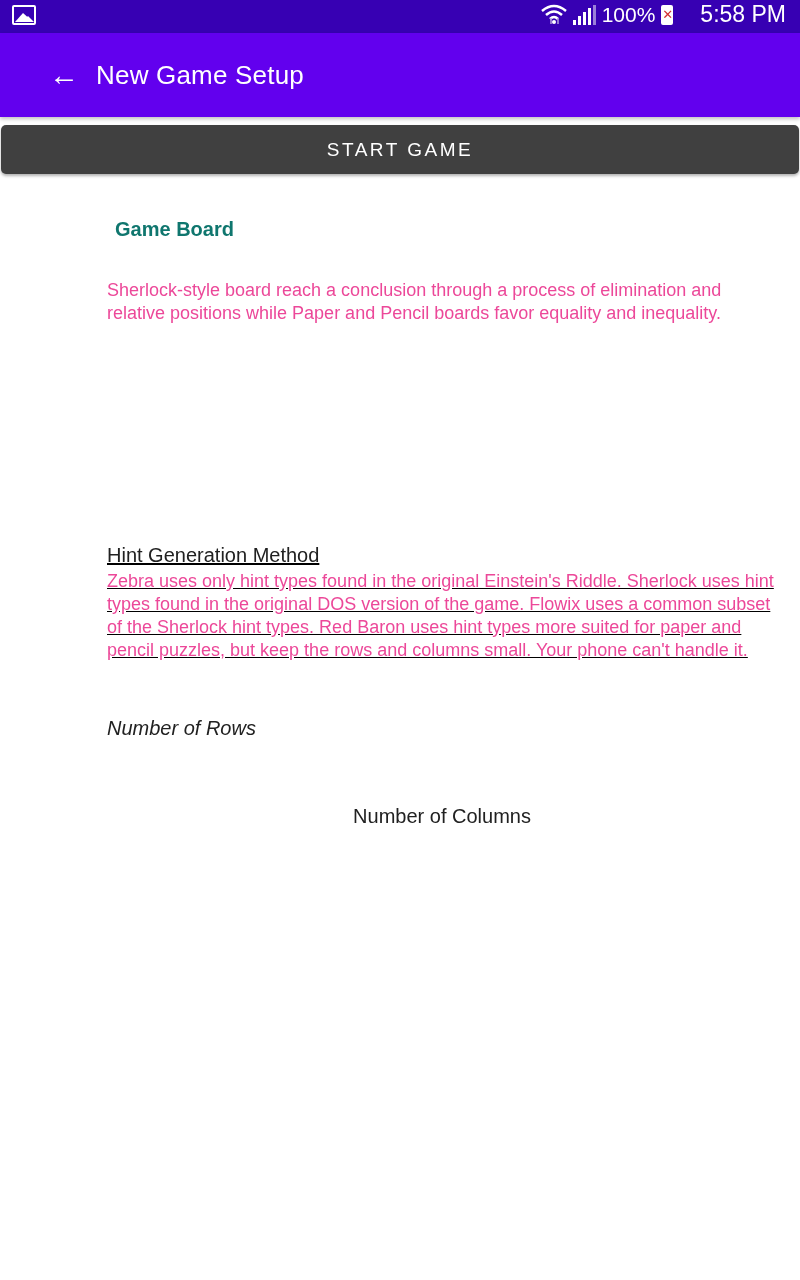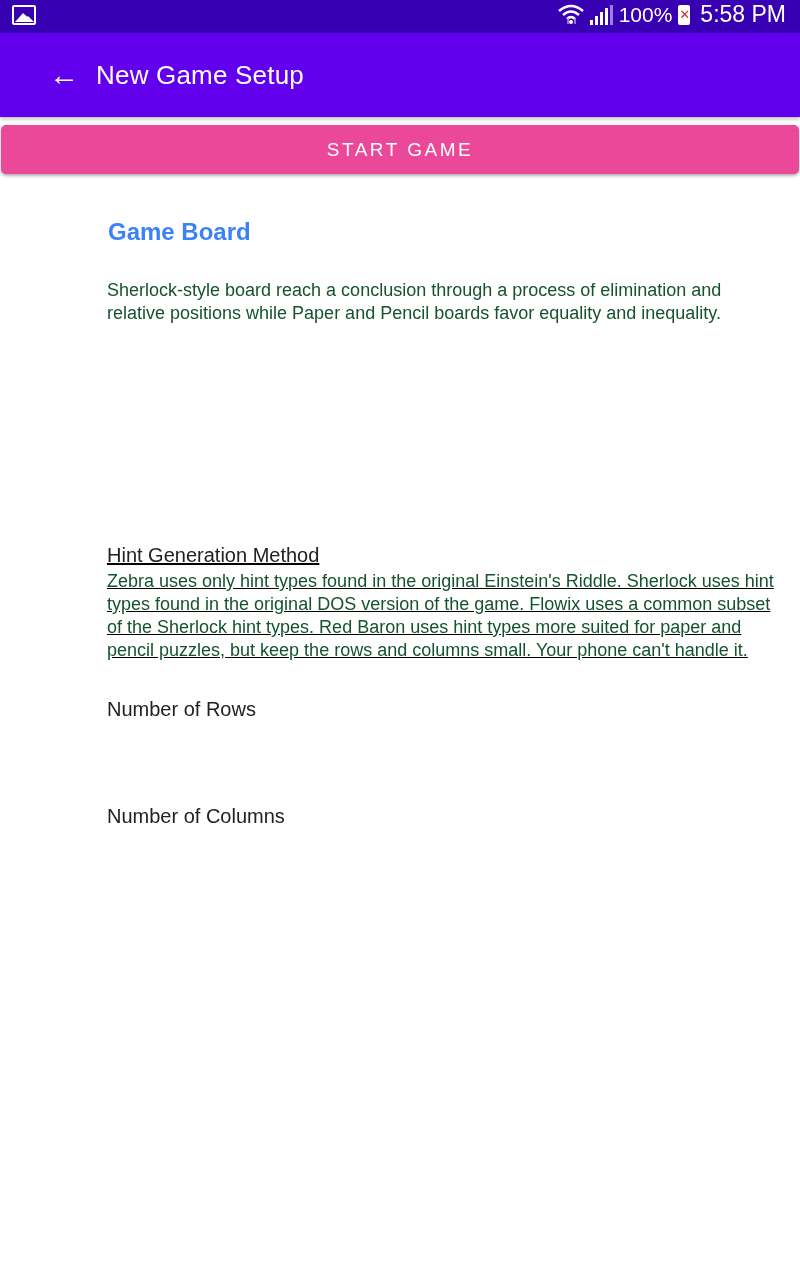--- a/index.html
+++ b/index.html
@@ -43,36 +43,36 @@
     }
     .back-button {
       width: 56px; height: 56px; margin-left: 36px;
       display: flex; align-items: center; justify-content: center;
       font-size: 30px; color: #fff; cursor: pointer;
     }
     .page-title { margin-left: 4px; font-size: 26px; font-weight: 500; letter-spacing: 0.2px; }
 
     .start-button {
       position: absolute; left: 1px; top: 125px; width: 798px; height: 49px;
-      background: #ec4899; color: #fff; border: none; border-radius: 5px;
+      background: #404040; color: #fff; border: none; border-radius: 5px;
       font-family: "Liberation Sans", "DejaVu Sans", sans-serif;
       font-size: 19px; font-weight: 500; letter-spacing: 2.5px;
       display: flex; align-items: center; justify-content: center;
       box-shadow: 0 2px 3px rgba(0,0,0,0.3);
       cursor: pointer;
     }
 
     .prefs { position: absolute; left: 107px; top: 0; width: 670px; }
     .category-title {
-      position: absolute; top: 218px; left: 1px;
-      color: #3b82f6; font-size: 24px; font-weight: bold;
+      position: absolute; top: 218px; left: 8px;
+      color: #0f766e; font-size: 20px; font-weight: bold;
     }
     .pref-item { position: absolute; left: 0; width: 670px; cursor: pointer; }
     .pref-title { font-size: 20px; color: #212121; line-height: 26px; }
-    .pref-summary { font-size: 18px; color: #14532d; line-height: 23px; margin-top: 2px; }
+    .pref-summary { font-size: 18px; color: #ec4899; line-height: 23px; margin-top: 2px; }
   </style>
 </head>
 <body>
 
 <div class="status-bar">
   <div class="status-left">
     <span class="gallery-icon"></span>
   </div>
   <div class="status-right">
     <svg width="26" height="22" viewBox="0 0 26 22">
@@ -84,21 +84,21 @@
     </svg>
     <span class="signal-icon">
       <span style="height:5px"></span>
         <span style="height:9px"></span>
         <span style="height:13px"></span>
         <span style="height:17px"></span>
         <span style="height:20px;opacity:0.5"></span>
     </span>
     <span>100%</span>
     <span class="battery-icon"></span>
-    <span style="font-size:23px;margin-left:4px;">5:58 PM</span>
+    <span style="font-size:23px;margin-left:21px;">5:58 PM</span>
   </div>
 </div>
 
 <div class="app-bar">
   <div class="back-button">
     <span>←</span>
   </div>
   <div class="page-title">New Game Setup</div>
 </div>
 
@@ -112,20 +112,20 @@
   </div>
 
   <div class="pref-item" style="top:398px;">
   </div>
 
   <div class="pref-item" style="top:542px;text-decoration:underline;">
     <div class="pref-title">Hint Generation Method</div>
     <div class="pref-summary">Zebra uses only hint types found in the original Einstein's Riddle.  Sherlock uses hint types found in the original DOS version of the game.  Flowix uses a common subset of the Sherlock hint types.  Red Baron uses hint types more suited for paper and pencil puzzles, but keep the rows and columns small.  Your phone can't handle it.</div>
   </div>
 
-  <div class="pref-item" style="top:696px;">
+  <div class="pref-item" style="top:715px;font-style:italic;">
     <div class="pref-title">Number of Rows</div>
   </div>
 
-  <div class="pref-item" style="top:803px;">
+  <div class="pref-item" style="top:803px;text-align:center;">
     <div class="pref-title">Number of Columns</div>
   </div>
 </div>
 
 </body></html>

